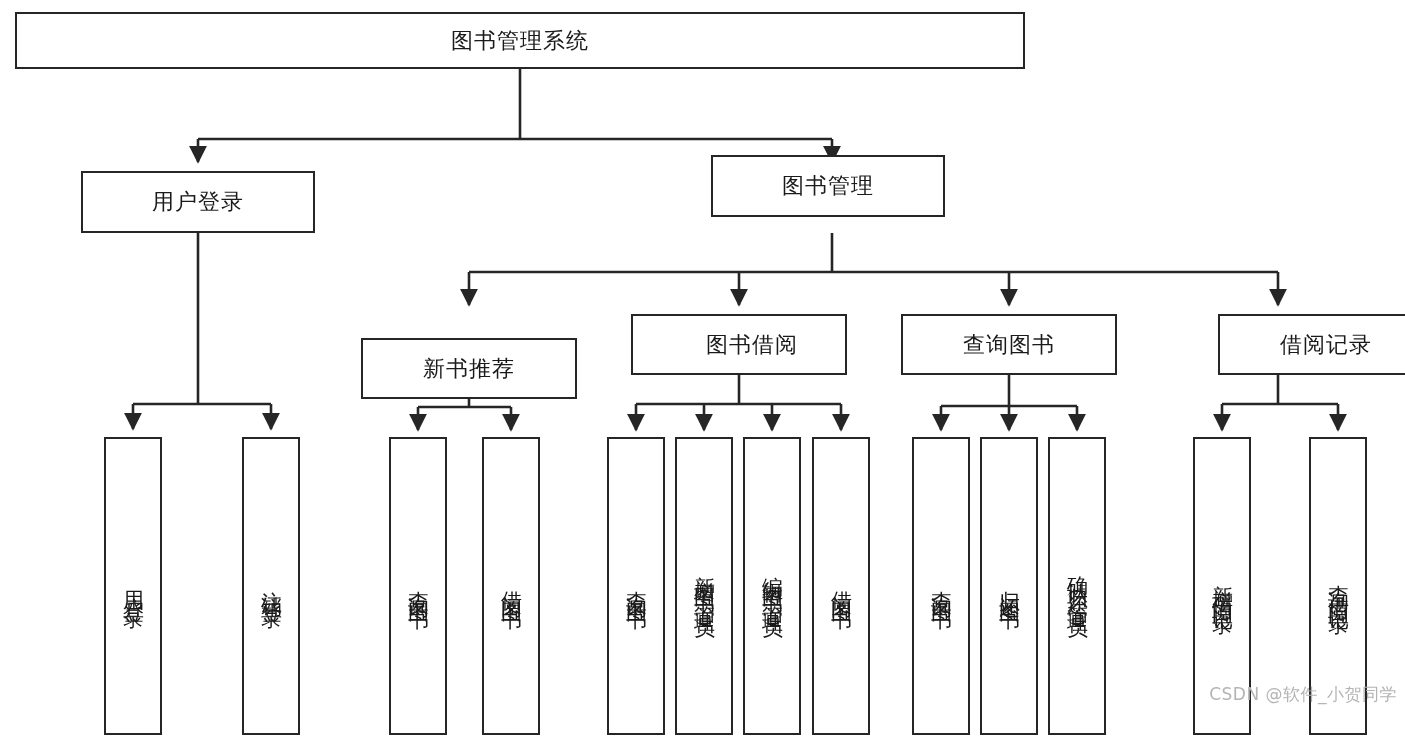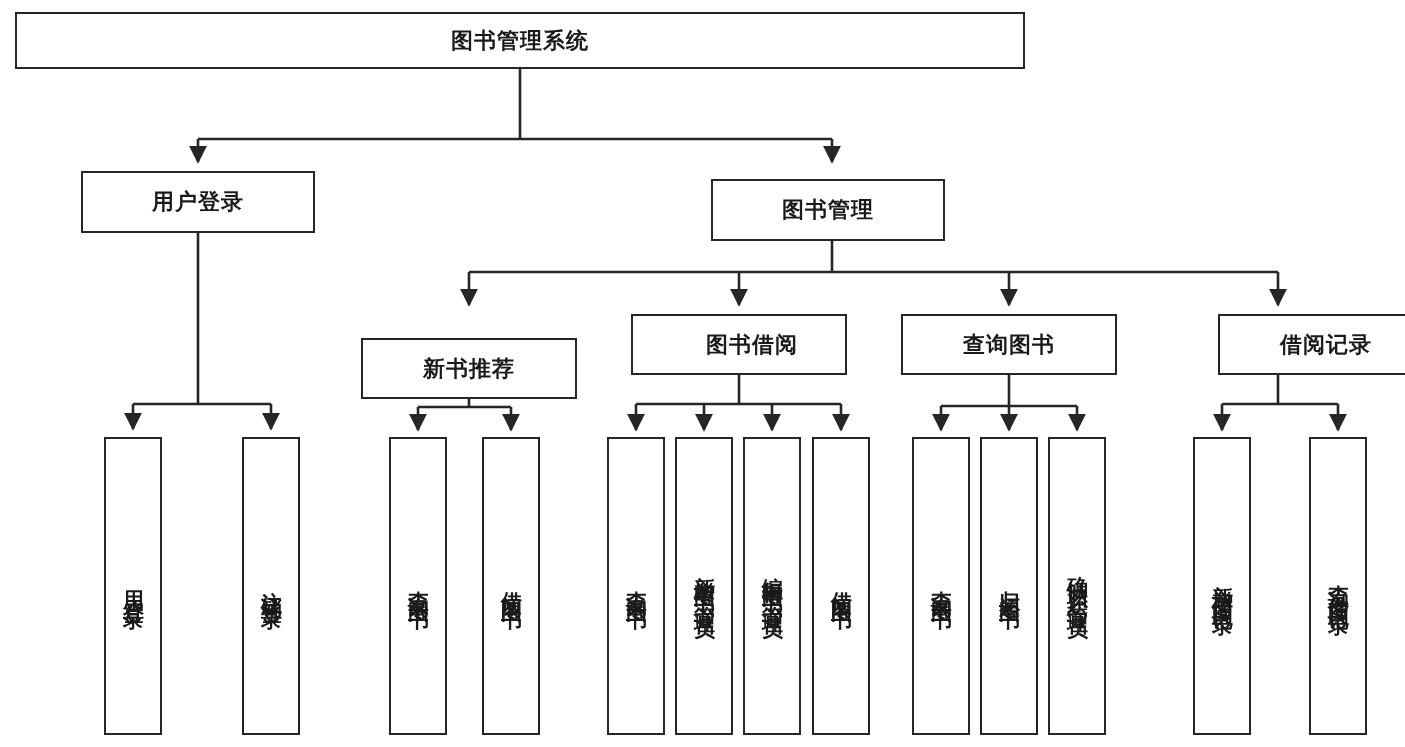--- a/index.html
+++ b/index.html
@@ -11,21 +11,20 @@
     width: 1405px;
     height: 747px;
     font-family: "DejaVu Sans", "Liberation Sans", sans-serif;
     overflow: hidden;
     position: relative;
   }
   #diagram-root {
     position: relative;
     width: 1405px;
     height: 711px;
-    font-weight: bold;
   }
   .node-box {
     position: absolute;
     box-sizing: border-box;
     background: #ffffff;
     border: 2px solid #262626;
     display: flex;
     align-items: center;
     justify-content: center;
     color: #1a1a1a;
@@ -124,21 +123,21 @@
   </svg>
 
   <div class="node-box horizontal" style="left:15px; top:12px; width:1010px; height:57px;">
     <span class="hlabel">图书管理系统</span>
   </div>
 
   <div class="node-box horizontal" style="left:81px; top:171px; width:234px; height:62px;">
     <span class="hlabel">用户登录</span>
   </div>
 
-  <div class="node-box horizontal" style="left:711px; top:179px; width:234px; height:62px;text-align:right;">
+  <div class="node-box horizontal" style="left:711px; top:155px; width:234px; height:62px;text-align:right;">
     <span class="hlabel">图书管理</span>
   </div>
 
   <div class="node-box horizontal" style="left:361px; top:314px; width:216px; height:61px;margin-top:24px;">
     <span class="hlabel">新书推荐</span>
   </div>
 
   <div class="node-box horizontal" style="left:631px; top:314px; width:216px; height:61px;padding-left:26px;">
     <span class="hlabel">图书借阅</span>
   </div>
@@ -196,14 +195,15 @@
   </div>
 
   <div class="node-box vertical" style="left:1193px; top:437px; width:58px; height:298px;">
     <span class="vlabel">新增借阅记录</span>
   </div>
 
   <div class="node-box vertical" style="left:1309px; top:437px; width:58px; height:298px;">
     <span class="vlabel">查询借阅记录</span>
   </div>
 
+  <div id="watermark">CSDN @软件_小贺同学</div>
 
 </div>
 
 </body></html>

